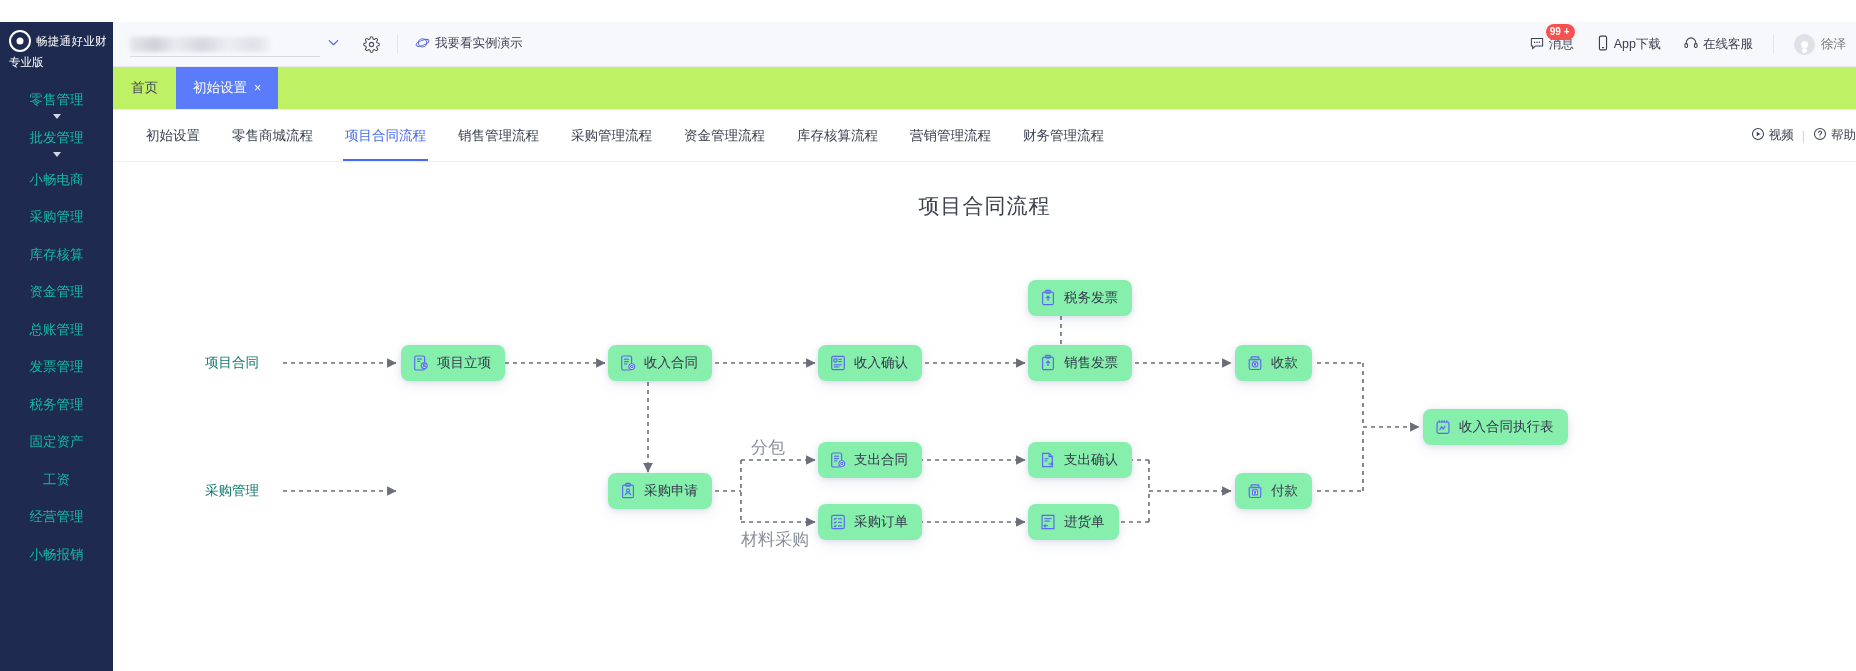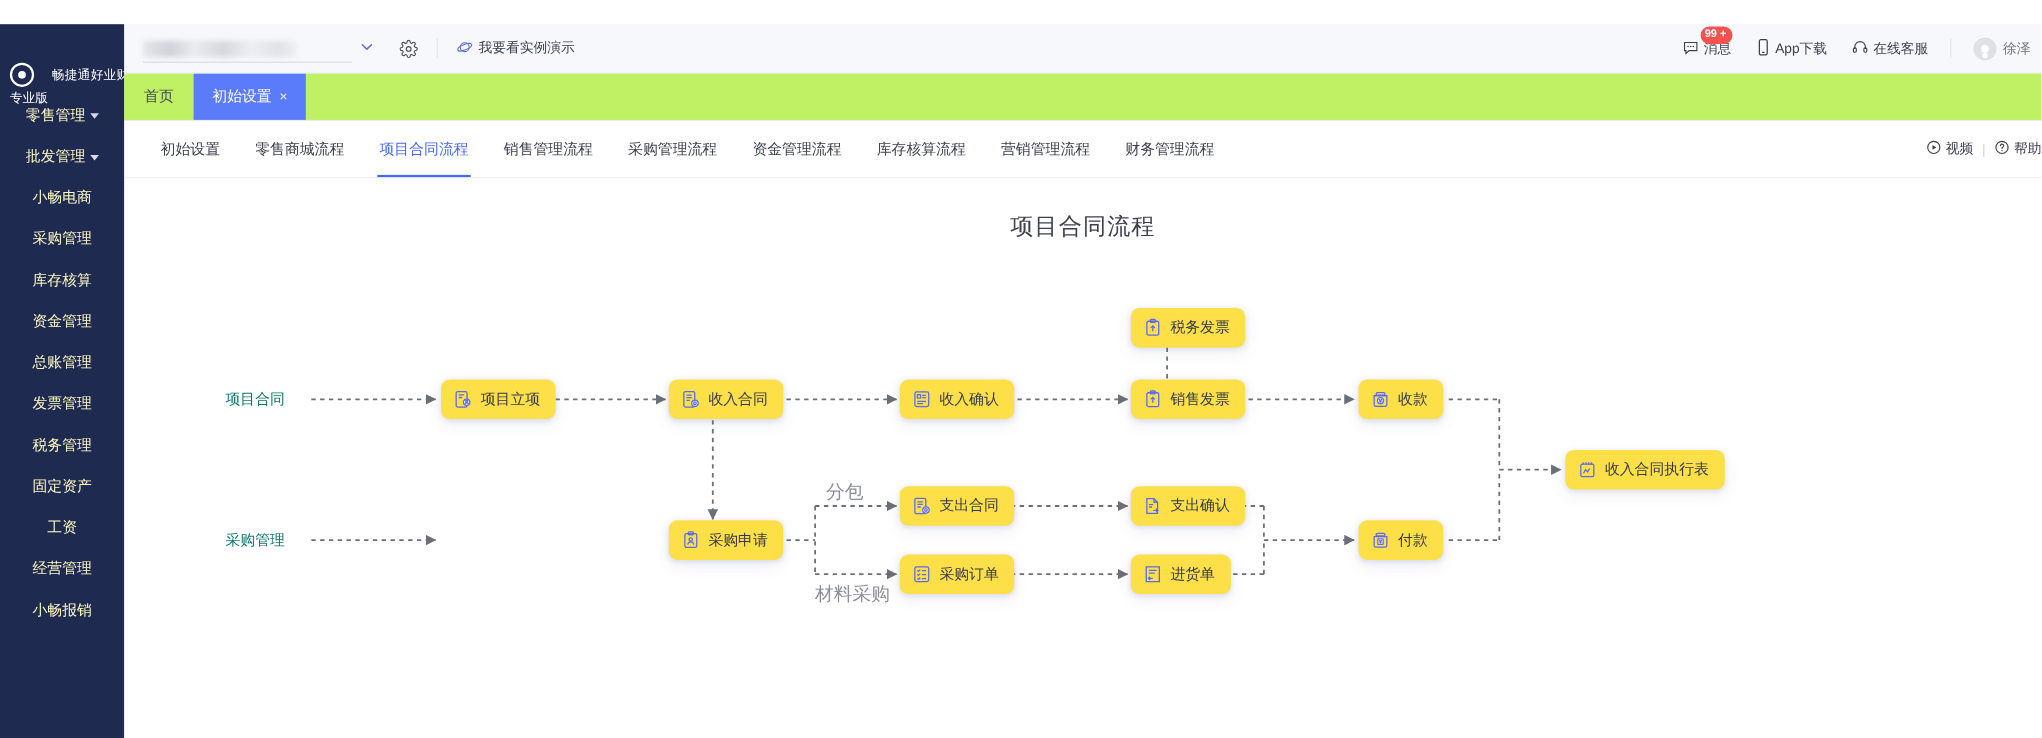--- a/index.html
+++ b/index.html
@@ -9,37 +9,37 @@
     background: #fff; overflow: hidden;
   }
   #app { position: relative; width: 1856px; height: 671px; background:#fff; }
 
   
   .sidebar {
     position:absolute; left:0; top:22px; width:113px; height:649px;
     background:#1e2a4f;
   }
   .logo-wrap { height:60px; padding:8px 9px 0 9px; position:relative; }
-  .logo-row { display:flex; align-items:center; gap:16px;margin-top:27px; }
+  .logo-row { display:flex; align-items:center; gap:5px; }
   .logo-mark {
     width:22px;height:22px;border-radius:50%;
     border:2.5px solid #fff; position:relative; flex:none;
   }
   .logo-mark:after{
     content:""; position:absolute; left:50%; top:50%;
     width:7px;height:7px;border-radius:50%; background:#fff;
     transform:translate(-50%,-50%);
   }
   .logo-text{ color:#fff; font-size:11.5px; letter-spacing:.3px; white-space:nowrap; }
   .logo-sub{ color:#fff; font-size:11.5px; margin-top:3px; }
 
   .menu { margin-top:4px; }
   .menu-item{
     height:37.5px; display:flex; align-items:center; justify-content:center;
-    gap:4px; color:#fef9c3; font-size:13.5px; cursor:pointer; position:relative;
+    gap:4px; color:#14b8a6; font-size:13.5px; cursor:pointer; position:relative;flex-direction:column;
   }
   .menu-item .caret{
     width:0;height:0;border-left:4.5px solid transparent;border-right:4.5px solid transparent;
     border-top:5px solid #d3d9e8; position:relative; top:1px;
   }
 
   
   .topbar{
     position:absolute; left:113px; top:22px; right:0; height:45px;
     background:#f7f8fc; border-bottom:1px solid #e8eaf0;
@@ -112,21 +112,21 @@
   .canvas{
     position:absolute; left:113px; top:162px; right:0; bottom:0; background:#fff; overflow:hidden;
   }
   .page-title{
     position:absolute; left:0; right:0; top:30px; text-align:center;
     font-size:21px; color:#3c4150; letter-spacing:1px;
   }
   svg.edges{ position:absolute; left:0; top:0; width:100%; height:100%; }
 
   .node{
-    position:absolute; height:36px; background:#fde047;
+    position:absolute; height:36px; background:#86efac;
     border-radius:8px; display:flex; align-items:center; gap:7px;
     padding:0 14px 0 11px; font-size:13.5px; color:#33384a; white-space:nowrap;
     box-shadow:0 1px 5px rgba(90,100,160,.16), 0 5px 14px rgba(90,100,160,.10);
     cursor:pointer;
   }
   .node .ico{ width:18px;height:18px; flex:none; display:block; }
   .lane-label{
     position:absolute; font-size:13.5px; color:#0f766e; white-space:nowrap;
   }
   .edge-label{

